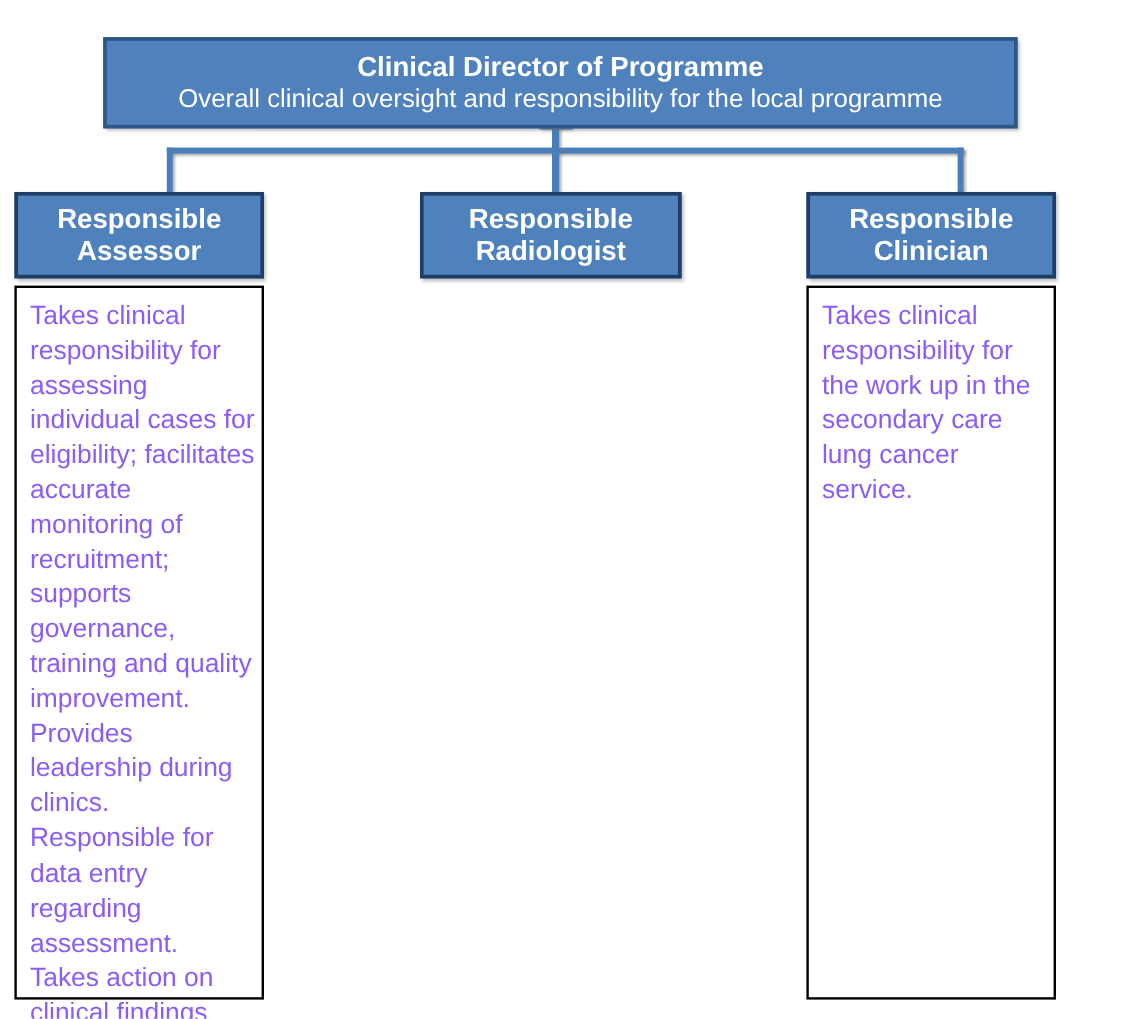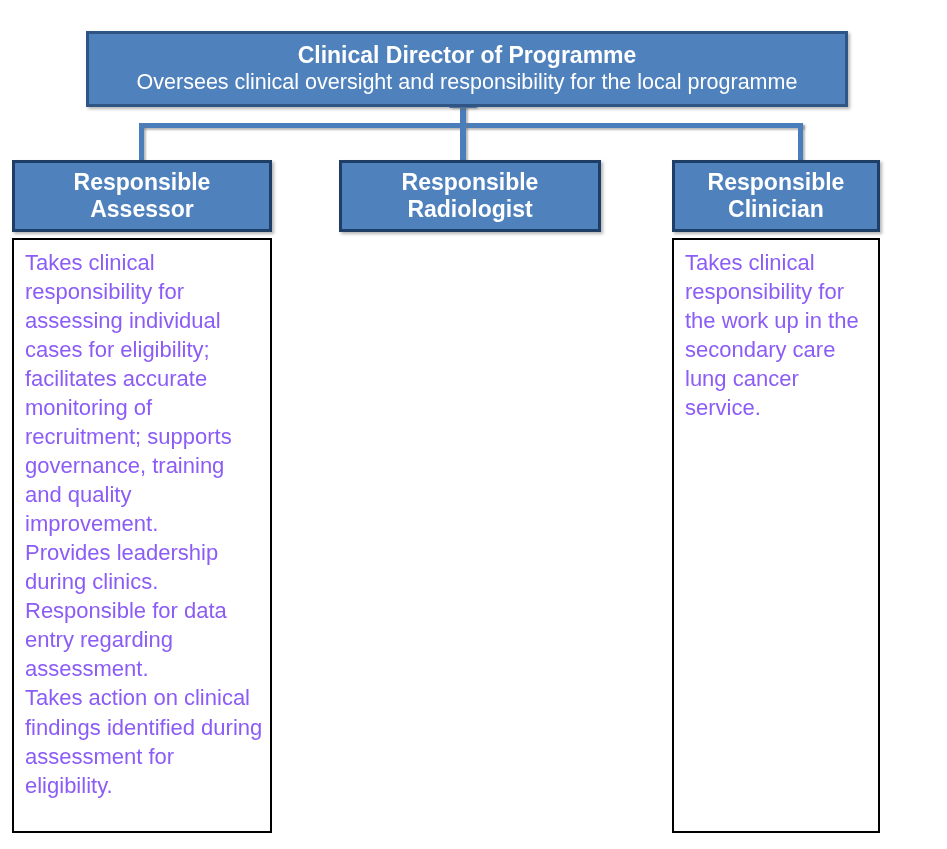--- a/index.html
+++ b/index.html
@@ -38,22 +38,22 @@
   .arrow-head {
     position: absolute; left: 449px; top: 89px; width: 0; height: 0;
     border-left: 14px solid transparent;
     border-right: 14px solid transparent;
     border-bottom: 19px solid var(--line-color, #4A7EBB);
     filter: drop-shadow(2px 1px 1px rgba(120,120,120,0.5));
   }
 
   
   .col { position: absolute; top: 160px; }
-  .col-0 { left: 12px;  width: 260px; }
-  .col-1 { left: 339px; width: 262px; }
+  .col-0 { left: 12px;  width: 208px; }
+  .col-1 { left: 350px; width: 218px; }
   .col-2 { left: 672px; width: 208px; }
   .col-header {
     height: 72px;
     border: 3px solid var(--header-border, #1F3E66);
     display: flex; align-items: center; justify-content: center;
     text-align: center;
     font-weight: bold; font-size: 23px; line-height: 1.18;
   }
   .col-body {
     margin-top: 6px;
@@ -75,21 +75,21 @@
 <div>
 
   <div class="line h-line"></div>
   <div class="line stub-l"></div>
   <div class="line stub-r"></div>
   <div class="line arrow-line"></div>
   <div class="arrow-head"></div>
 
   <div class="box-blue root-box">
     <div class="root-title">Clinical Director of Programme</div>
-    <div class="root-subtitle">Oversees clinical oversight and responsibility for the local programme</div>
+    <div class="root-subtitle">Overall clinical oversight and responsibility for the local programme</div>
   </div>
 
   <div class="col col-0">
     <div class="box-blue col-header">
       <span>Responsible Assessor</span>
     </div>
     <div class="col-body">Takes clinical responsibility for assessing individual cases for eligibility; facilitates accurate monitoring of recruitment; supports governance, training and quality improvement.
 Provides leadership during clinics.
 Responsible for data entry regarding assessment.
 Takes action on clinical findings identified during assessment for eligibility.</div>

